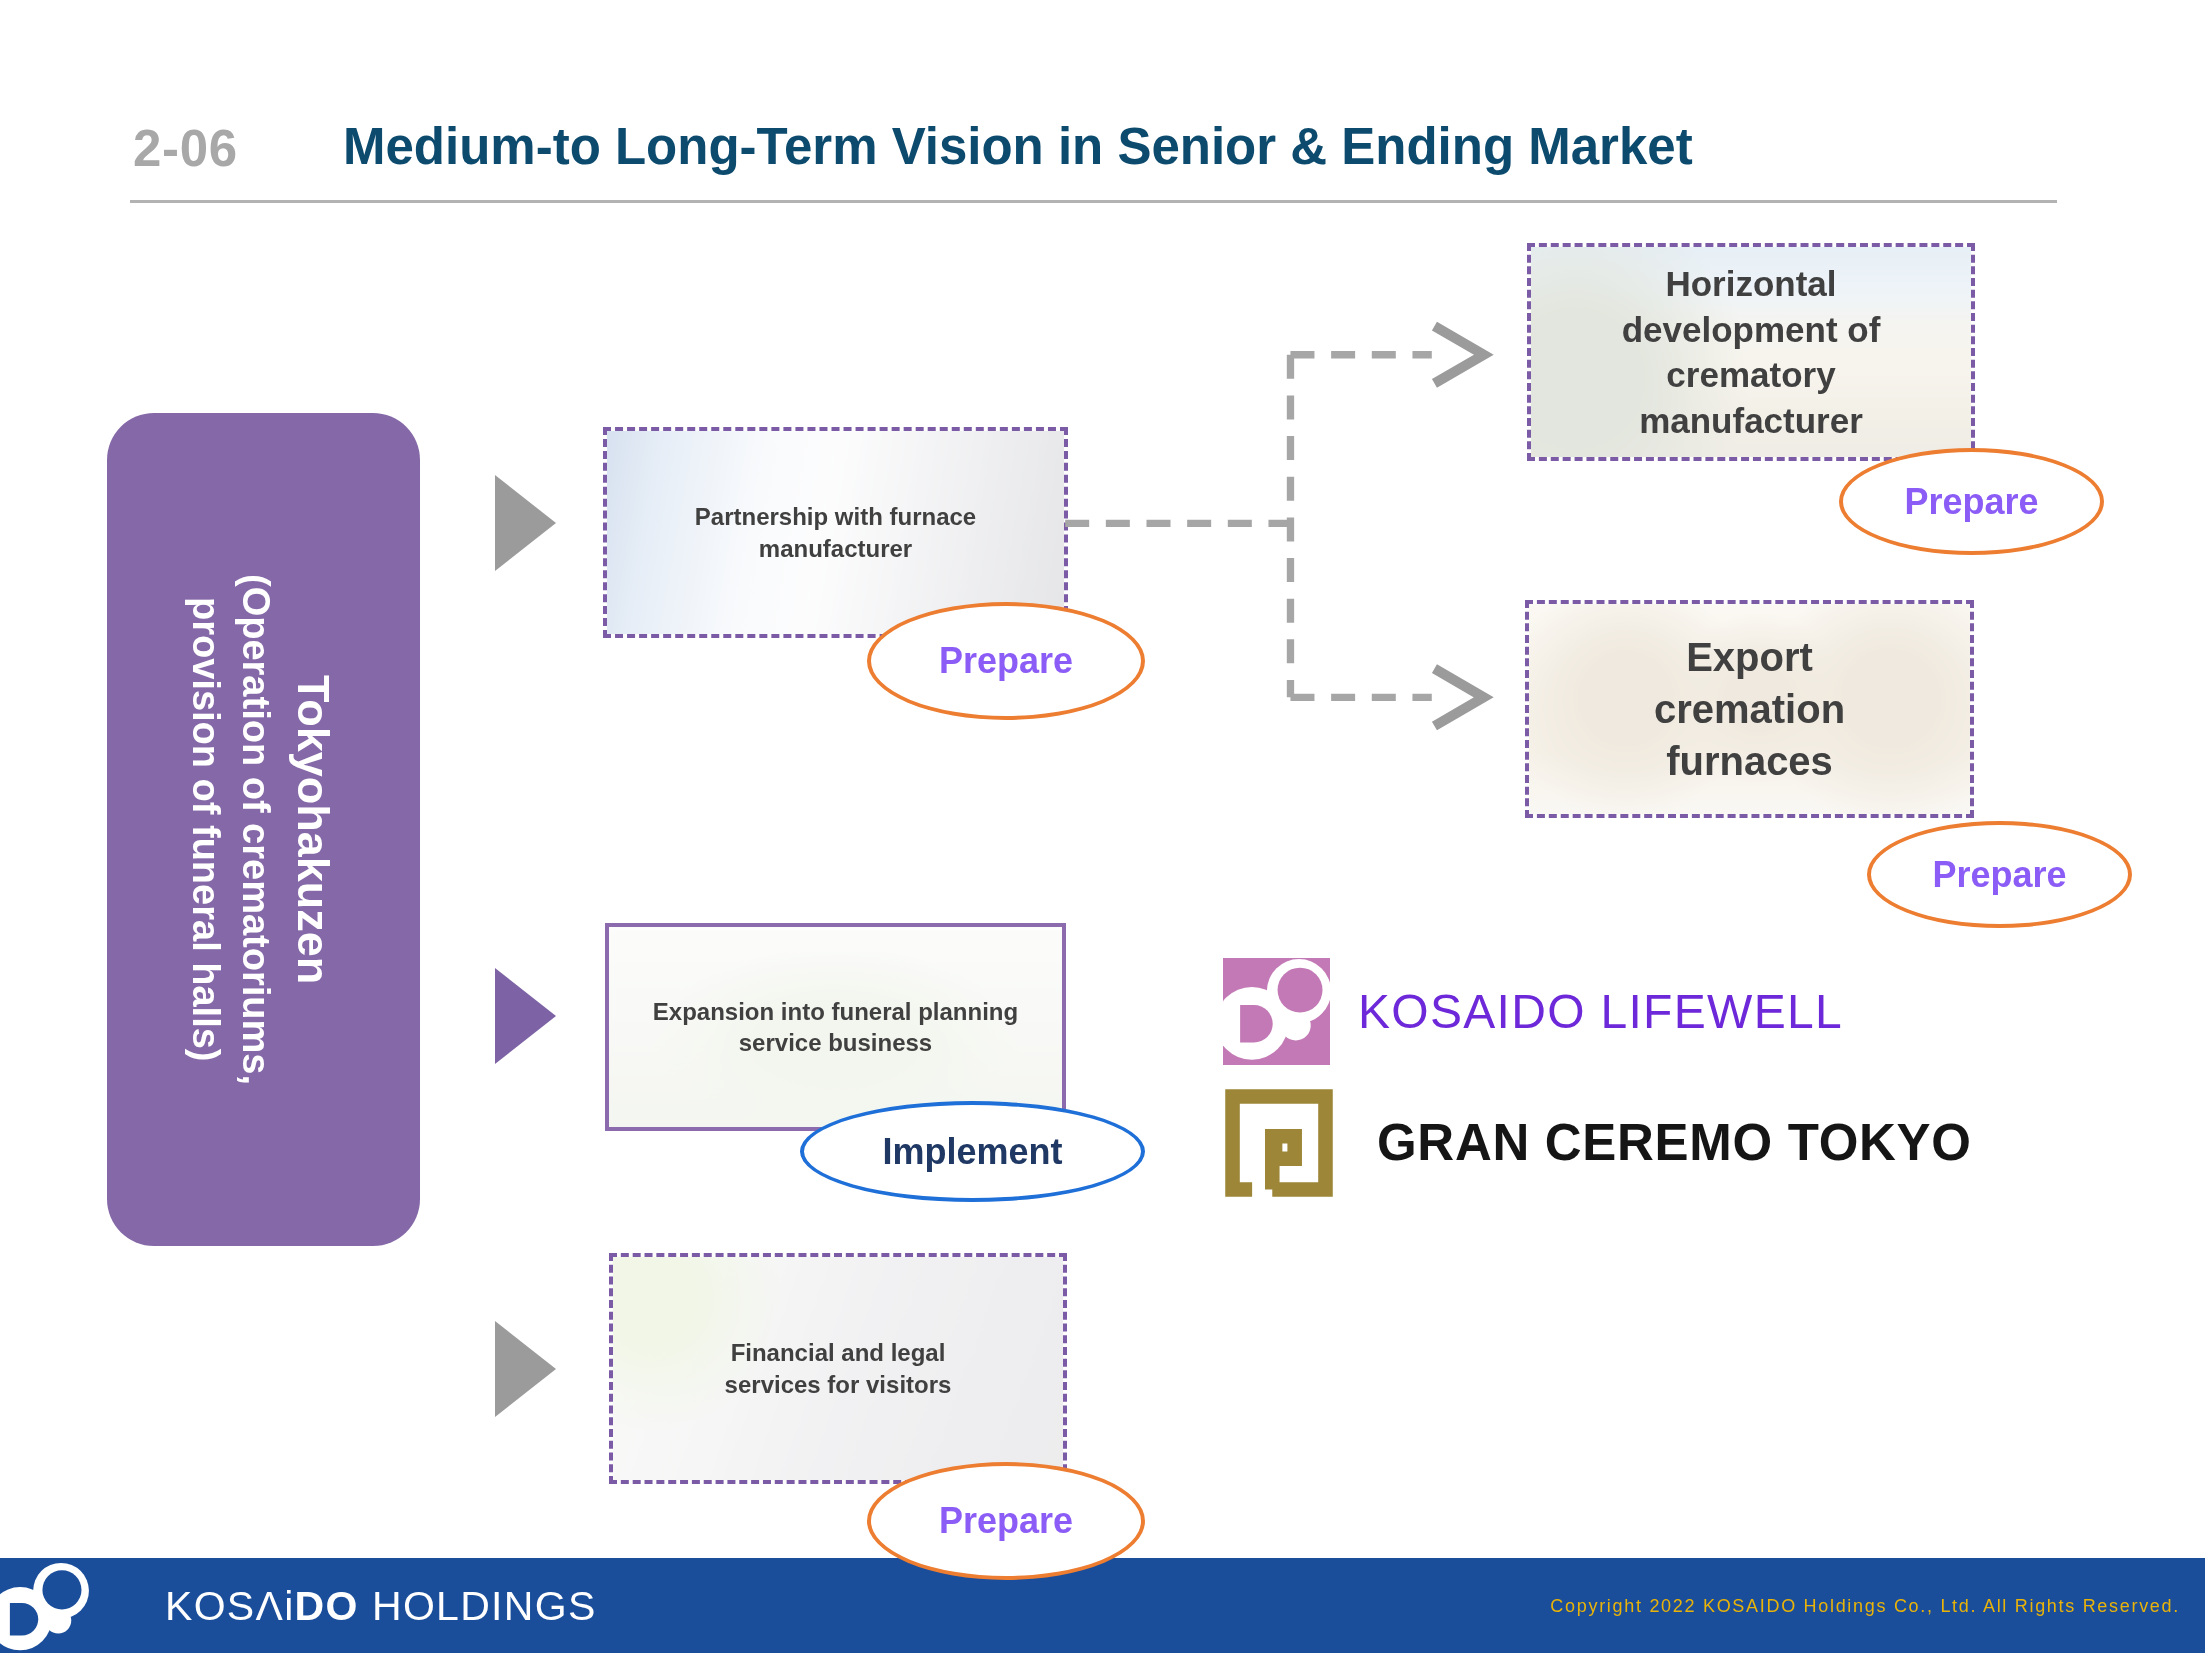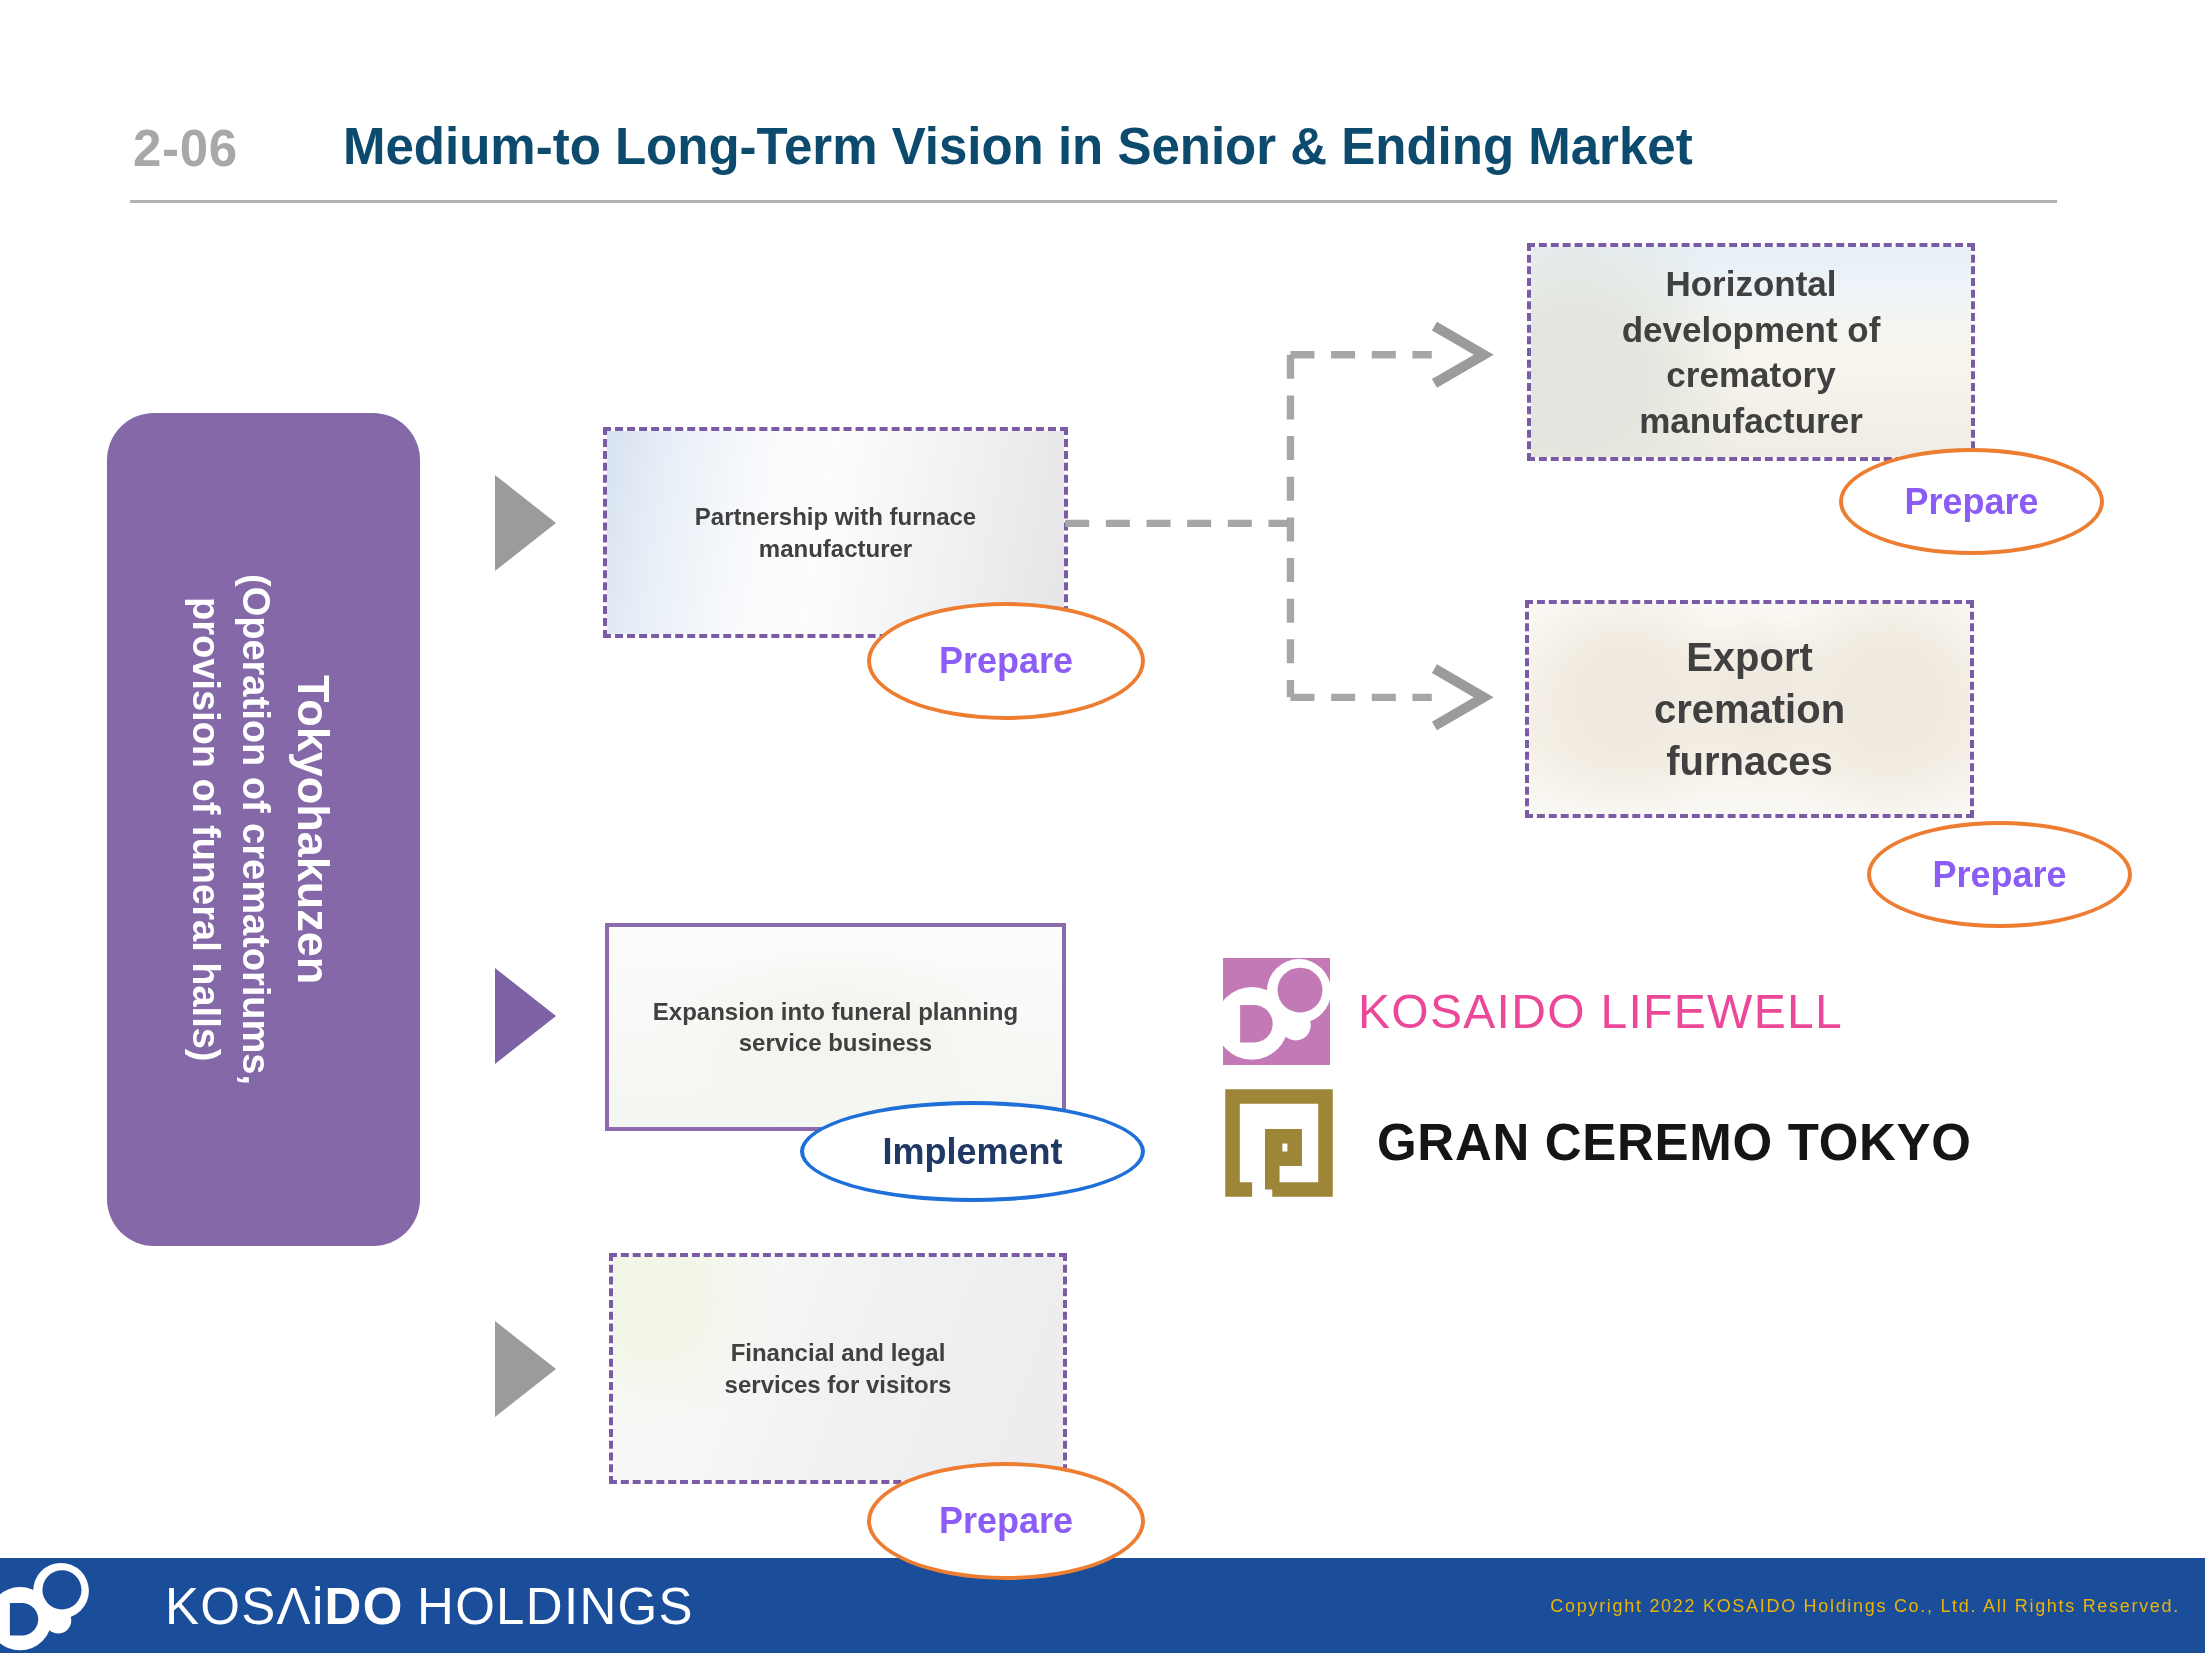--- a/index.html
+++ b/index.html
@@ -81,31 +81,31 @@
   #ellipse-export{left:1867px;top:821px;width:257px;height:99px;}
   #ellipse-financial{left:867px;top:1462px;width:270px;height:110px;}
   #ellipse-expansion{left:800px;top:1101px;width:337px;height:93px;}
   
   #connectors{position:absolute;left:0;top:0;width:2205px;height:1654px;pointer-events:none;z-index:1;}
   .dash-line{stroke:#a6a6a6;stroke-width:11;fill:none;stroke-dasharray:36 25;}
   .chevron{stroke:#9b9b9b;stroke-width:15;fill:none;}
   
   .logo-row{position:absolute;display:flex;align-items:center;}
   #logo-lifewell{left:1223px;top:958px;height:107px;gap:28px;}
-  #logo-lifewell .logo-text{font-size:48px;font-weight:400;color:#ec4899;letter-spacing:1.3px;white-space:nowrap;}
+  #logo-lifewell .logo-text{font-size:48px;font-weight:400;color:#6d28d9;letter-spacing:1.3px;white-space:nowrap;}
   #logo-gran{left:1223px;top:1085px;height:115px;gap:42px;}
   #logo-gran .logo-text{font-size:51px;font-weight:bold;color:#151515;letter-spacing:0.7px;white-space:nowrap;}
   
   .footer-bar{
     position:absolute;left:0;top:1558px;width:2205px;height:96px;background:#1a4e9b;
   }
   .footer-logo{position:absolute;left:-10.7px;top:4px;}
   .footer-brand{
     position:absolute;left:165px;top:50%;transform:translateY(-50%);
-    color:#ffffff;font-size:51px;letter-spacing:1.3px;white-space:nowrap;
+    color:#ffffff;font-size:41px;letter-spacing:1.3px;white-space:nowrap;
   }
   .brand-light{font-weight:400;}
   .brand-bold{font-weight:bold;}
   .brand-rest{font-weight:400;margin-left:13.3px;}
   .footer-copyright{
     position:absolute;right:25px;top:50%;transform:translateY(-50%);
     color:#eab308;font-size:18px;font-weight:400;letter-spacing:1.7px;white-space:nowrap;
   }
 </style>
 </head>

